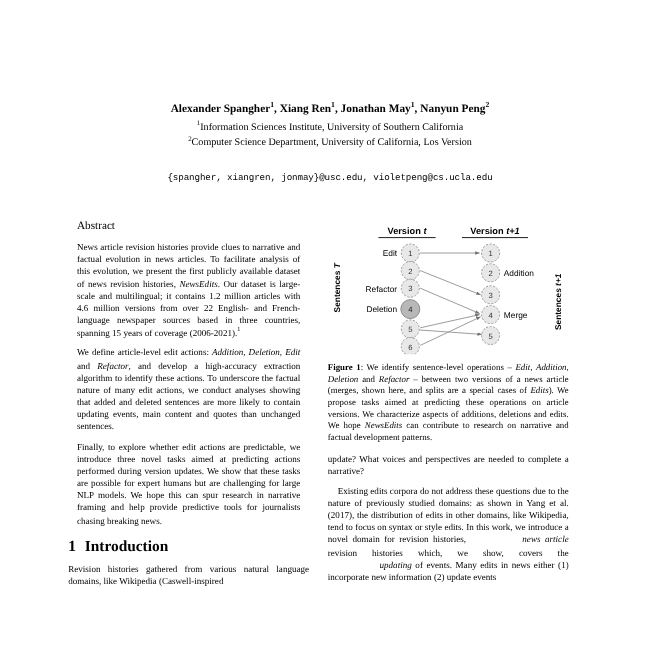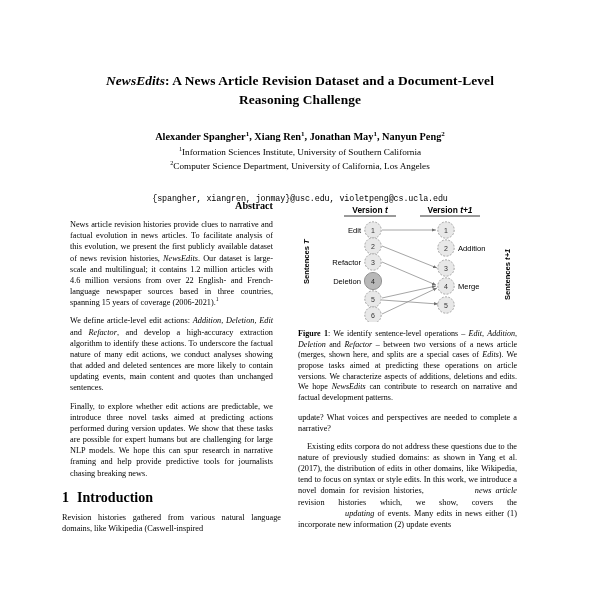--- a/index.html
+++ b/index.html
@@ -68,22 +68,22 @@
     padding: 0 62px;
     box-sizing: border-box;
   }
   .col {
     width: 219px;
     position: relative;
   }
 
   .section-head {
     font-size: 10.2px;
-    font-weight: bold;
-    text-align: right;
+    font-weight: normal;
+    text-align: left;
     margin: 0 0 8px 0;
   }
   .section-head-num {
     font-size: 14px;
     font-weight: bold;
     text-align: left;
     margin: 11px 0 6px 0;
   }
   .section-head-num .numpart { display: inline-block; width: 15px; }
 
@@ -129,34 +129,30 @@
   .clip-bottom {
     overflow: hidden;
   }
 </style>
 </head>
 <body>
 
 <div class="page">
 
   <div class="titleblock">
-    <div class="paper-title">
-      <span class="ital">NewsEdits</span><span>: A News Article Revision Dataset and a Document-Level</span><br>
-      <span>Reasoning Challenge</span>
-    </div>
 
     <div class="authors">
       <span>Alexander Spangher</span><sup>1</sup><span>, </span><span>Xiang Ren</span><sup>1</sup><span>, </span><span>Jonathan May</span><sup>1</sup><span>, </span><span>Nanyun Peng</span><sup>2</sup>
     </div>
 
     <div class="affil">
       <sup>1</sup><span>Information Sciences Institute, University of Southern California</span>
     </div>
     <div class="affil">
-      <sup>2</sup><span>Computer Science Department, University of California, Los Angeles</span>
+      <sup>2</sup><span>Computer Science Department, University of California, Los Version</span>
     </div>
 
     <div class="emails">{spangher, xiangren, jonmay}@usc.edu, violetpeng@cs.ucla.edu</div>
   </div>
 
   <div class="columns">
 
     <div class="col clip-bottom">
 
       <div class="abstract-wrap">

